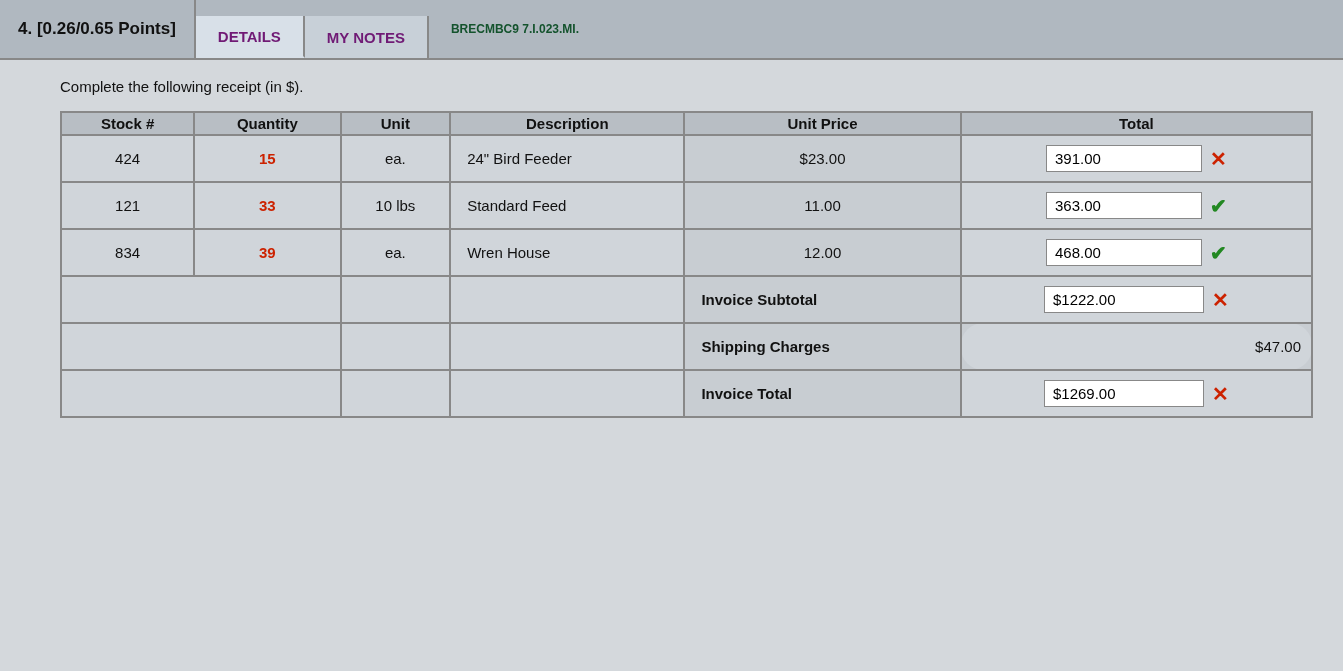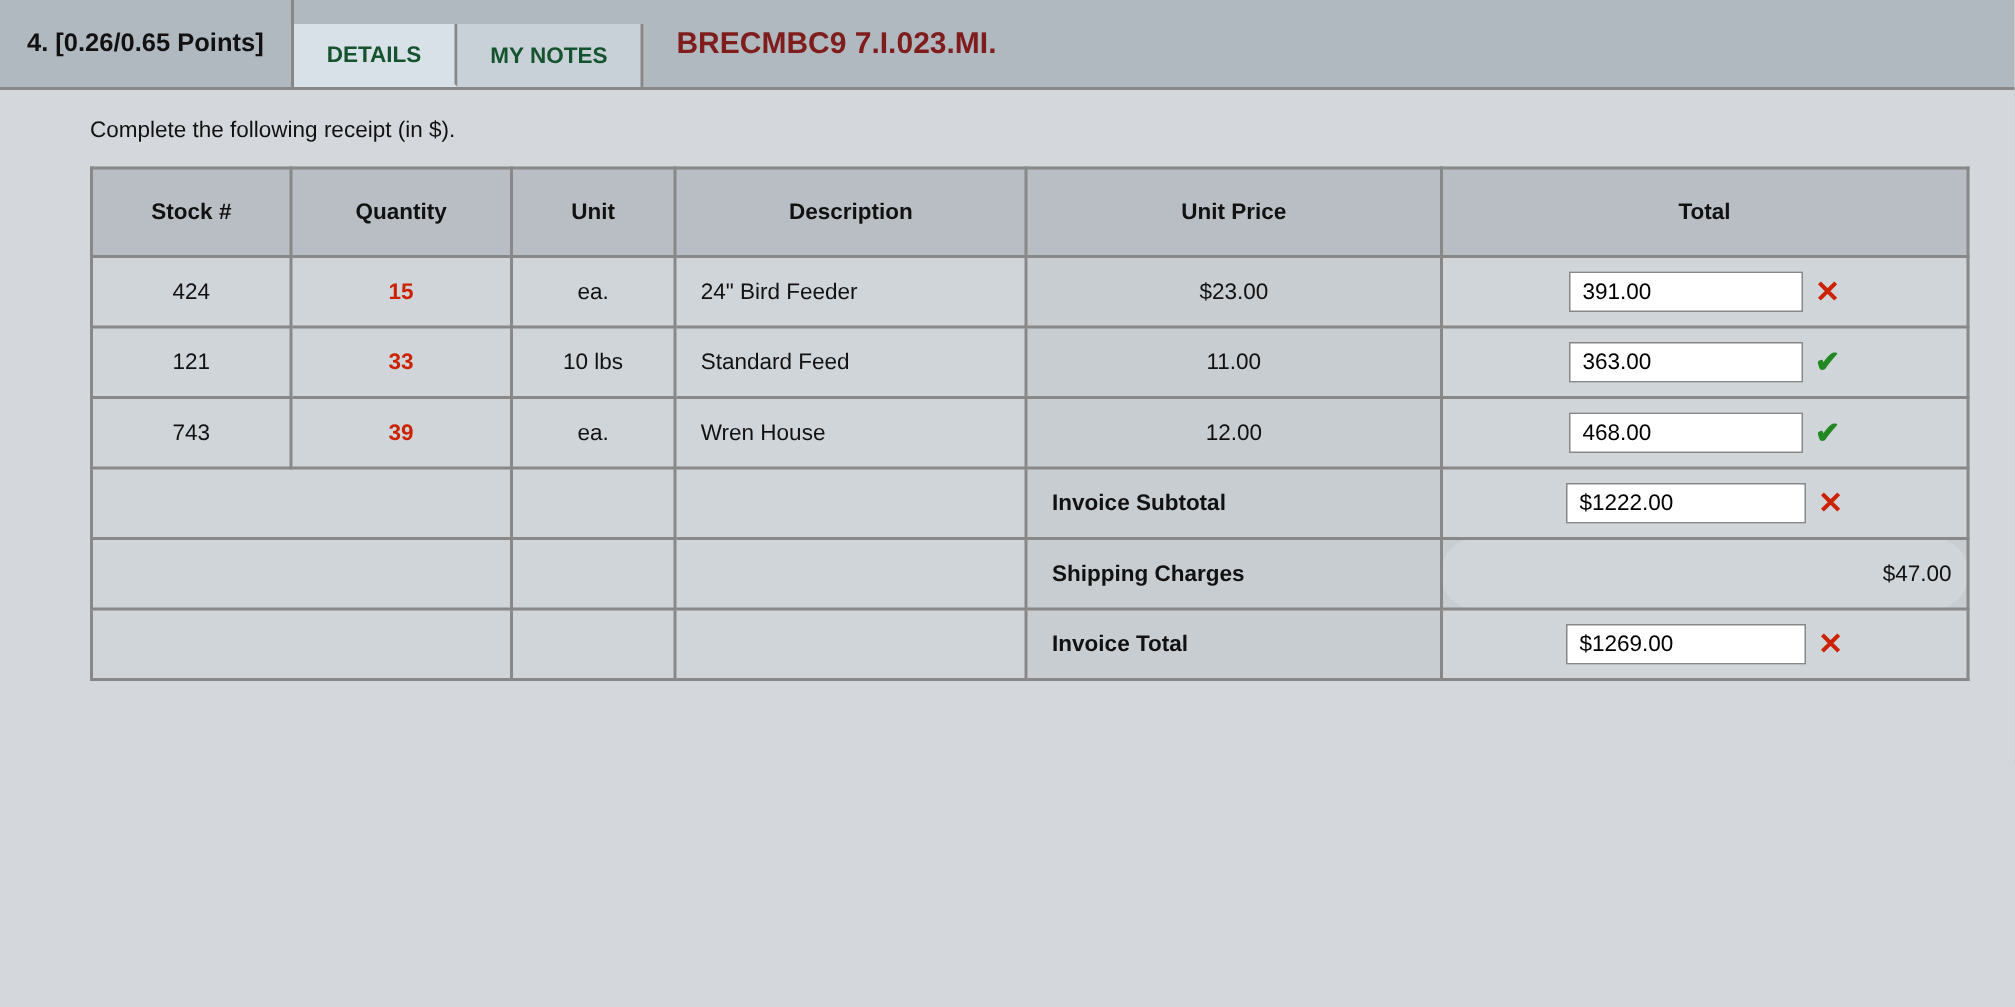--- a/index.html
+++ b/index.html
@@ -28,39 +28,39 @@
       color: #111;
       border-right: 2px solid #888;
     }
 
     .tab {
       display: flex;
       align-items: center;
       padding: 0 22px;
       font-size: 15px;
       font-weight: bold;
-      color: #14532d;
+      color: #701a75;
       border-right: 2px solid #888;
       cursor: pointer;
       background: #c8d0d8;
       margin-top: 16px;
     }
 
     .tab.active {
       background: #d8e0e8;
       border-bottom: 2px solid #d8e0e8;
     }
 
     .tab-label-area {
       display: flex;
       align-items: center;
       padding: 0 22px;
-      font-size: 20px;
-      font-weight: bold;
-      color: #7f1d1d;
+      font-size: 12px;
+      font-weight: bold;
+      color: #14532d;
       flex: 1;
     }
 
     .main-content {
       padding: 18px 30px 18px 60px;
       background: #d4d8dc;
       min-height: 620px;
     }
 
     .instruction {
@@ -71,21 +71,21 @@
 
     table {
       border-collapse: collapse;
       width: 100%;
       background: #c8cdd2;
     }
 
     th {
       background: #b8bec4;
       border: 2px solid #888;
-      padding: 20px 10px;
+      padding: 2px 10px;
       font-weight: bold;
       font-size: 15px;
       text-align: center;
     }
 
     td {
       border: 2px solid #888;
       padding: 14px 10px;
       text-align: center;
       font-size: 15px;
@@ -210,21 +210,21 @@
           <td class="description">Standard Feed</td>
           <td class="unit-price">11.00</td>
           <td class="total-cell">
             <div class="total-wrapper">
               <input type="text" class="total-input" value="363.00" style="">
               <span class="icon-check">✔</span>
             </div>
           </td>
         </tr>
         <tr>
-          <td>743</td>
+          <td>834</td>
           <td class="quantity">39</td>
           <td>ea.</td>
           <td class="description">Wren House</td>
           <td class="unit-price">12.00</td>
           <td class="total-cell">
             <div class="total-wrapper">
               <input type="text" class="total-input" value="468.00" style="">
               <span class="icon-check">✔</span>
             </div>
           </td>

